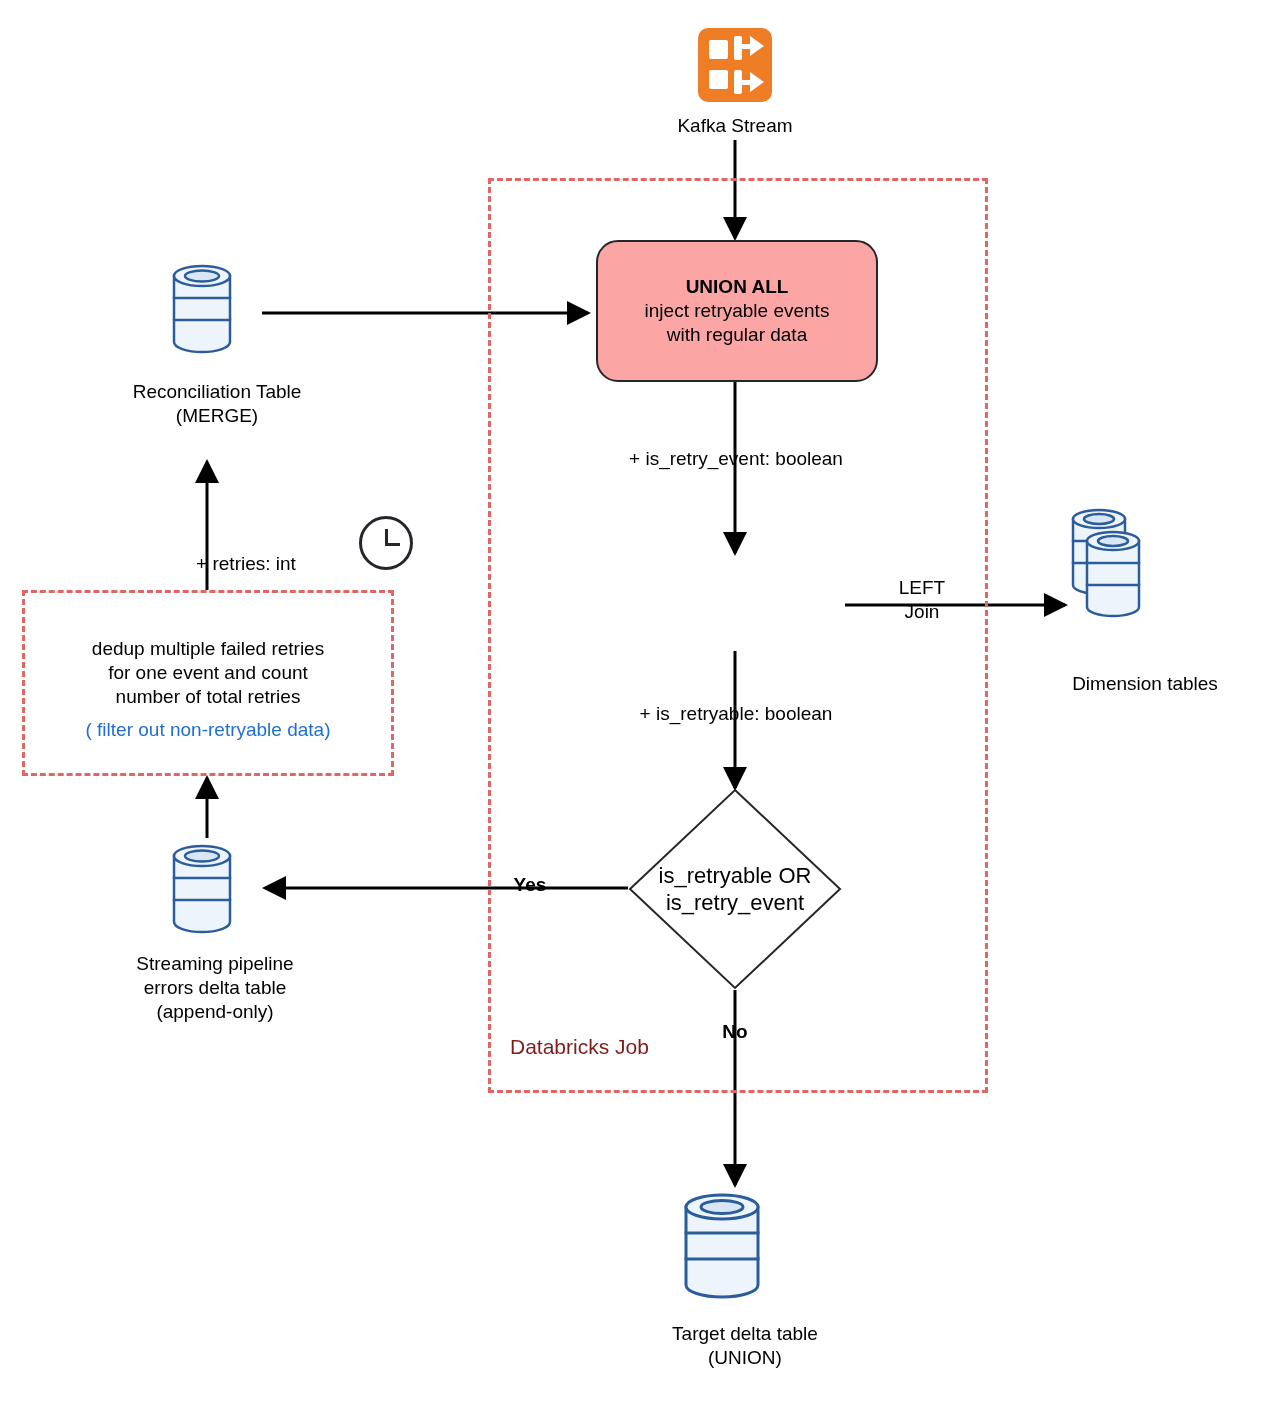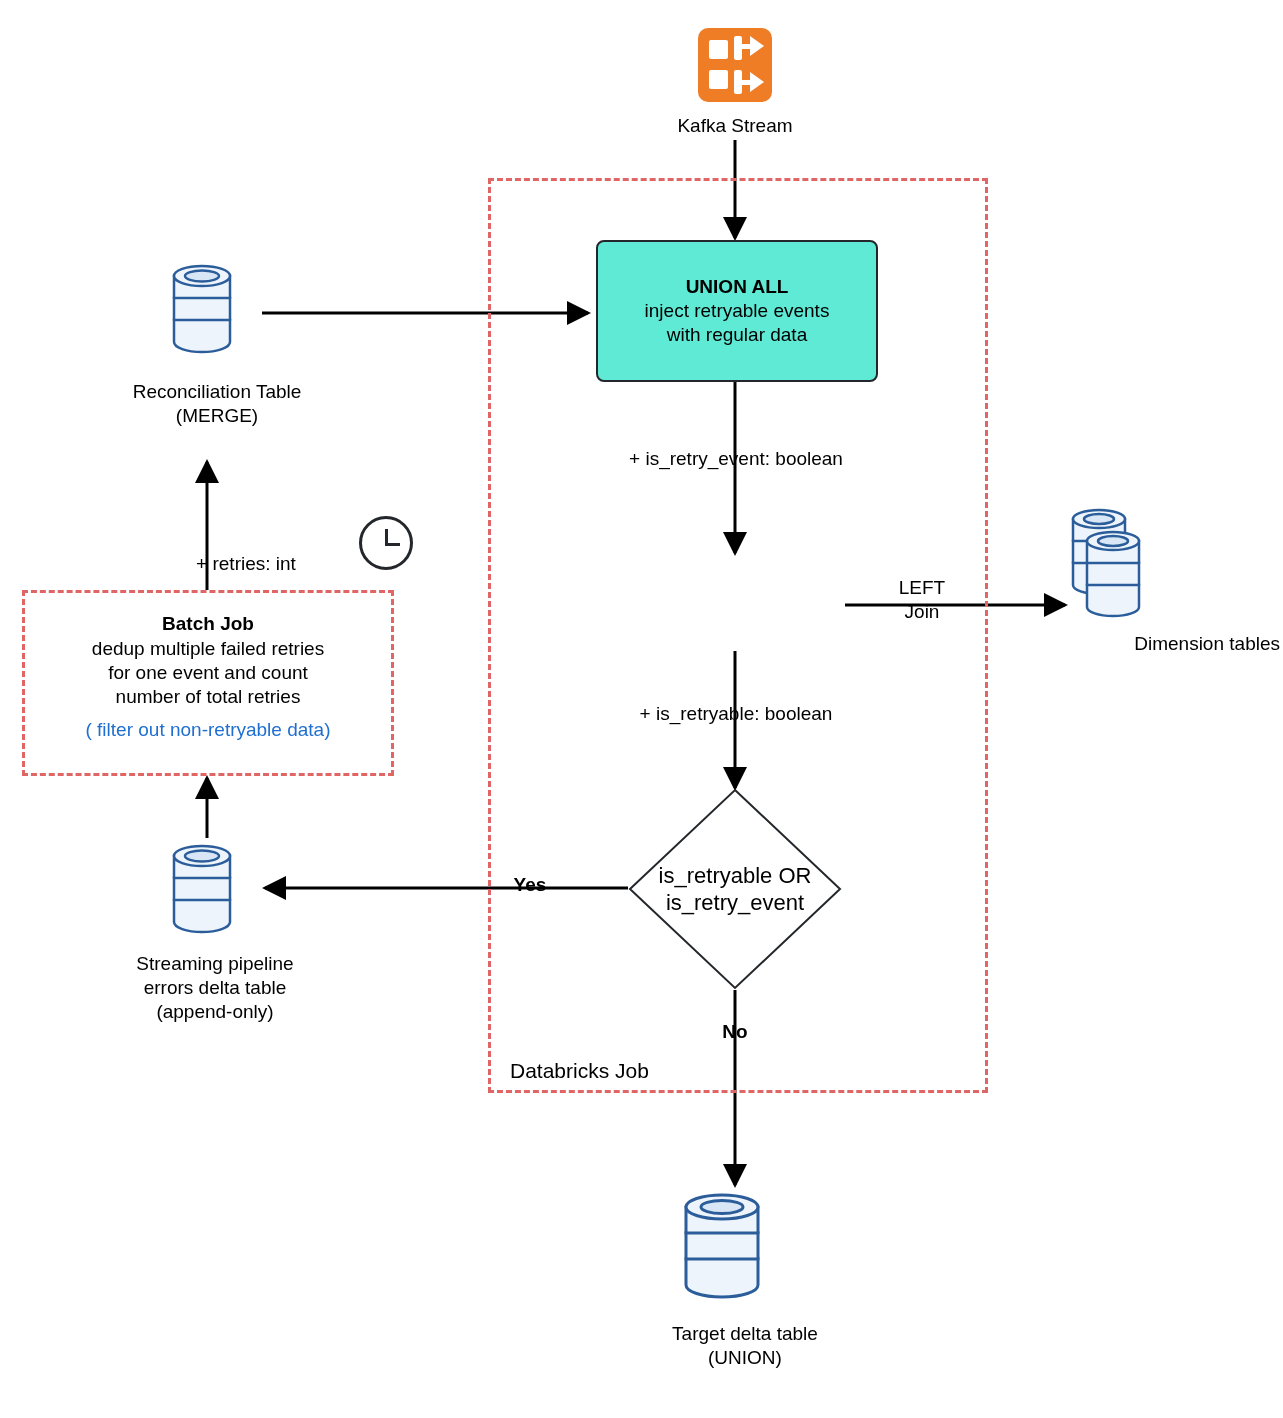--- a/index.html
+++ b/index.html
@@ -26,44 +26,43 @@
     font-size: 19px;
     color: #000;
     white-space: pre-line;
   }
   .bold { font-weight: bold; }
 
   
   .proc {
     position: absolute;
     border: 2px solid #23272b;
-    border-radius: 8px;
-    background: #5eead4;
+    border-radius: 22px;
+    background: #fca5a5;
     display: flex;
     align-items: center;
     justify-content: center;
     text-align: center;
     line-height: 1.25;
     font-size: 19px;
     white-space: pre-line;
     box-sizing: border-box;
   }
 
   
   .dashed {
     position: absolute;
     border: 3px dashed #e06666;
     box-sizing: border-box;
     background: transparent;
   }
   .dashed-label {
     position: absolute;
-    color: #000000;
+    color: #7f1d1d;
     font-size: 21px;
-    margin-top: 24px;
   }
 
   
   .diamond-wrap {
     position: absolute;
   }
   .diamond-text {
     position: absolute;
     inset: 0;
     display: flex;
@@ -201,21 +200,20 @@
 
 
   <div class="lbl" style="left:126px; top:525px; width:240px;margin-top:27px;">+ retries: int</div>
 
   <div class="clock" style="left:359px; top:516px;">
     <div class="hand" style="left:23px; top:10px; width:3px; height:17px;"></div>
     <div class="hand" style="left:24px; top:24px; width:14px; height:3px;"></div>
   </div>
 
   <div class="dashed" style="left:22px; top:590px; width:372px; height:186px;"></div>
-  <div class="lbl bold" style="left:22px; top:612px; width:372px;">Batch Job</div>
   <div class="lbl" style="left:22px; top:637px; width:372px;">dedup multiple failed retries
 for one event and count
 number of total retries</div>
   <div class="lbl" style="left:22px; top:718px; width:372px; color:#1f6fd0;">( filter out non-retryable data)</div>
 
   <svg class="abs" style="left:168px; top:838px;" width="92" height="108" viewBox="0 0 92 108">
     <g fill="#eef4fb" stroke="#2b5d9b" stroke-width="2.5">
       <path d="M6 18 v22 a28 10 0 0 0 56 0 v-22 z"></path>
       <path d="M6 40 v22 a28 10 0 0 0 56 0 v-22 z"></path>
       <path d="M6 62 v22 a28 10 0 0 0 56 0 v-22 z"></path>
@@ -234,21 +232,21 @@
       <path d="M8 58 v22 a26 9 0 0 0 52 0 v-22 z"></path>
       <ellipse cx="34" cy="14" rx="26" ry="9"></ellipse>
       <ellipse cx="34" cy="14" rx="15" ry="5" fill="#d8e6f5"></ellipse>
       <path d="M22 36 v22 a26 9 0 0 0 52 0 v-22 z"></path>
       <path d="M22 58 v22 a26 9 0 0 0 52 0 v-22 z"></path>
       <path d="M22 80 v22 a26 9 0 0 0 52 0 v-22 z"></path>
       <ellipse cx="48" cy="36" rx="26" ry="9"></ellipse>
       <ellipse cx="48" cy="36" rx="15" ry="5" fill="#d8e6f5"></ellipse>
     </g>
   </svg>
-  <div class="lbl" style="left:1010px; top:632px; width:270px;text-align:right;">Dimension tables</div>
+  <div class="lbl" style="left:1010px; top:672px; width:270px;">Dimension tables</div>
 
   <svg class="abs" style="left:672px; top:1185px;" width="130" height="125" viewBox="0 0 130 125">
     <g fill="#eef4fb" stroke="#2b5d9b" stroke-width="3">
       <path d="M14 22 v26 a36 12 0 0 0 72 0 v-26 z"></path>
       <path d="M14 48 v26 a36 12 0 0 0 72 0 v-26 z"></path>
       <path d="M14 74 v26 a36 12 0 0 0 72 0 v-26 z"></path>
       <ellipse cx="50" cy="22" rx="36" ry="12"></ellipse>
       <ellipse cx="50" cy="22" rx="21" ry="6.5" fill="#d8e6f5"></ellipse>
     </g>
   </svg>

